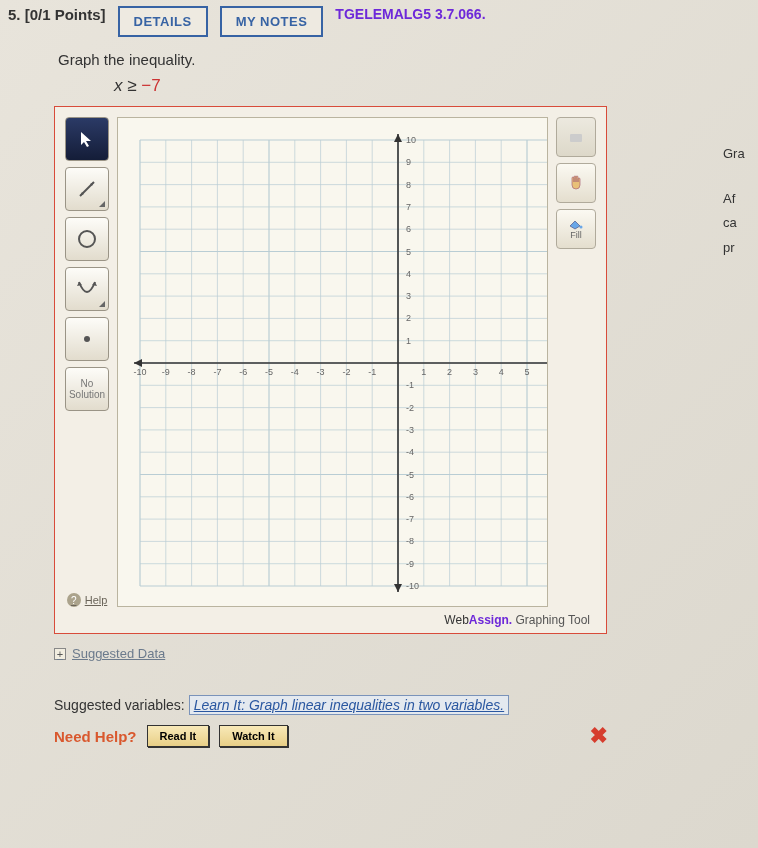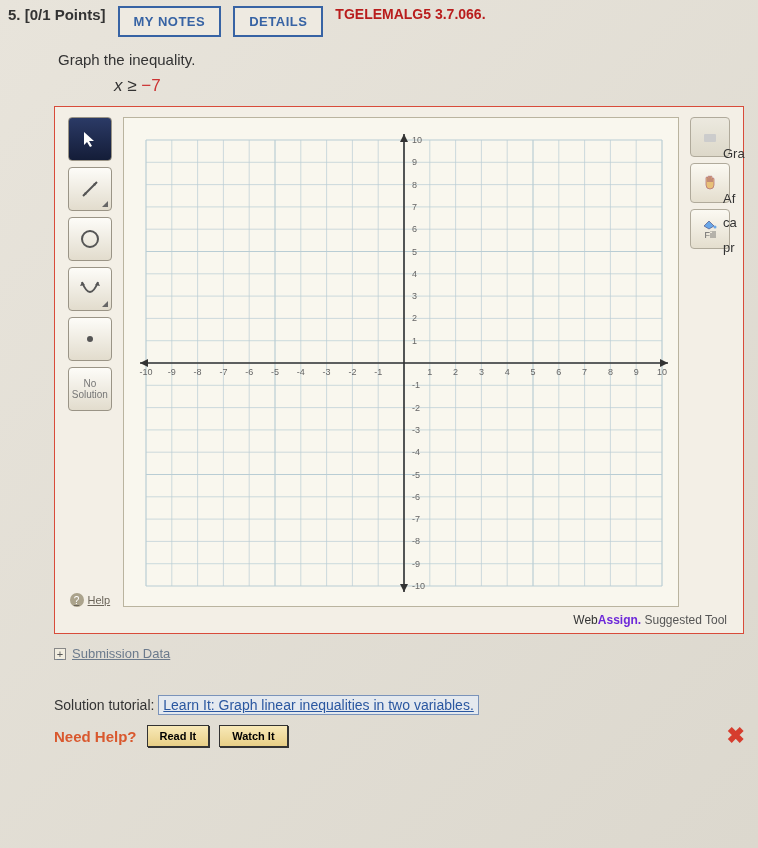--- a/index.html
+++ b/index.html
@@ -21,24 +21,24 @@
   .hbtn {
     border: 2px solid #3763a4;
     color: #3763a4;
     background: #eeeae1;
     padding: 6px 14px;
     font-weight: bold;
     font-size: 13px;
     letter-spacing: .5px;
     cursor: pointer;
   }
-  .src-label { font-weight: bold; font-size: 14px; color: #b91c1c; }
+  .src-label { font-weight: bold; font-size: 14px; color: #6d28d9; }
   .main-col {
     margin-left: 54px;
-    width: 690px;
+    width: 553px;
   }
   .prompt { font-size: 15px; padding: 4px 0 4px 4px; }
   .math {
     font-family: Liberation Sans, sans-serif;
     font-style: italic;
     font-size: 17px;
     padding: 4px 0 10px 60px;
   }
   .math .n { color: #c33; font-style: normal; }
   .panel {
@@ -119,21 +119,21 @@
   }
   .plus{border:1px solid #888;width:12px;height:12px;display:flex;align-items:center;justify-content:center;font-size:11px;text-decoration:none;color:#555;background:#f1ede0;}
   .x-close{
     color:#d63d2e;font-size:22px;font-weight:bold;
     position:absolute;right:-2px;bottom:-116px;
     cursor:pointer;
   }
   .sugg{
     margin-top:36px;font-size:14px;
   }
-  .sugg a{color:#2a57a0;text-decoration:underline;border:1px solid #7a93ba;padding:1px 4px;background:#e4e9ef;}
+  .sugg a{color:#2a57a0;text-decoration:underline;border:1px solid #7a93ba;padding:1px 4px;background:#e4e9ef;font-style:italic;}
   .need-row{display:flex;align-items:center;gap:10px;margin-top:12px;}
   .need{color:#d9582e;font-weight:bold;font-size:15px;}
   .nbtn{
     border:1px solid #333;
     background:linear-gradient(#f8e9b8,#e8cf87);
     font-size:11px;font-weight:bold;
     padding:4px 12px;cursor:pointer;
     box-shadow:1px 1px 0 #333;
   }
   .outer-right{
@@ -142,22 +142,22 @@
     font-weight:500;
   }
   
   svg{overflow:visible;}
 </style>
 </head>
 <body>
 
 <div class="header-row">
   <span class="q-label">5. [0/1 Points]</span>
+  <button class="hbtn">DETAILS</button>
   <button class="hbtn">MY NOTES</button>
-  <button class="hbtn">DETAILS</button>
   <span class="src-label">TGELEMALG5 3.7.066.</span>
 </div>
 
 <div class="main-col">
   <div class="prompt">Graph the inequality.</div>
   <div class="math">
     <span>x</span>
     <span style="font-style:normal">≥</span>
     <span class="n">−7</span>
   </div>
@@ -315,33 +315,33 @@
           <svg width="16" height="12">
               <path d="M2 8 L7 3 L12 8 L7 11 Z" fill="#6aa7e8" stroke="#447" stroke-width="0.6"></path>
               <circle cx="13" cy="9" r="1.5" fill="#6aa7e8"></circle>
             </svg>
           <span>Fill</span>
         </div>
       </div>
     </div>
 
     <div class="brand">
-      <span class="wa1">Web</span><span class="wa2">Assign.</span><span> Suggested Tool</span>
+      <span class="wa1">Web</span><span class="wa2">Assign.</span><span> Graphing Tool</span>
     </div>
 
     <span class="x-close">✖</span>
   </div>
 
   <div class="sub-data">
     <span class="plus">+</span>
-    <span>Submission Data</span>
+    <span>Suggested Data</span>
   </div>
 
   <div class="sugg">
-    <span>Solution tutorial:</span>
+    <span>Suggested variables:</span>
     <a href="#">Learn It: Graph linear inequalities in two variables.</a>
   </div>
 
   <div class="need-row">
     <span class="need">Need Help?</span>
     <button class="nbtn">Read It</button>
     <button class="nbtn">Watch It</button>
   </div>
 </div>
 

